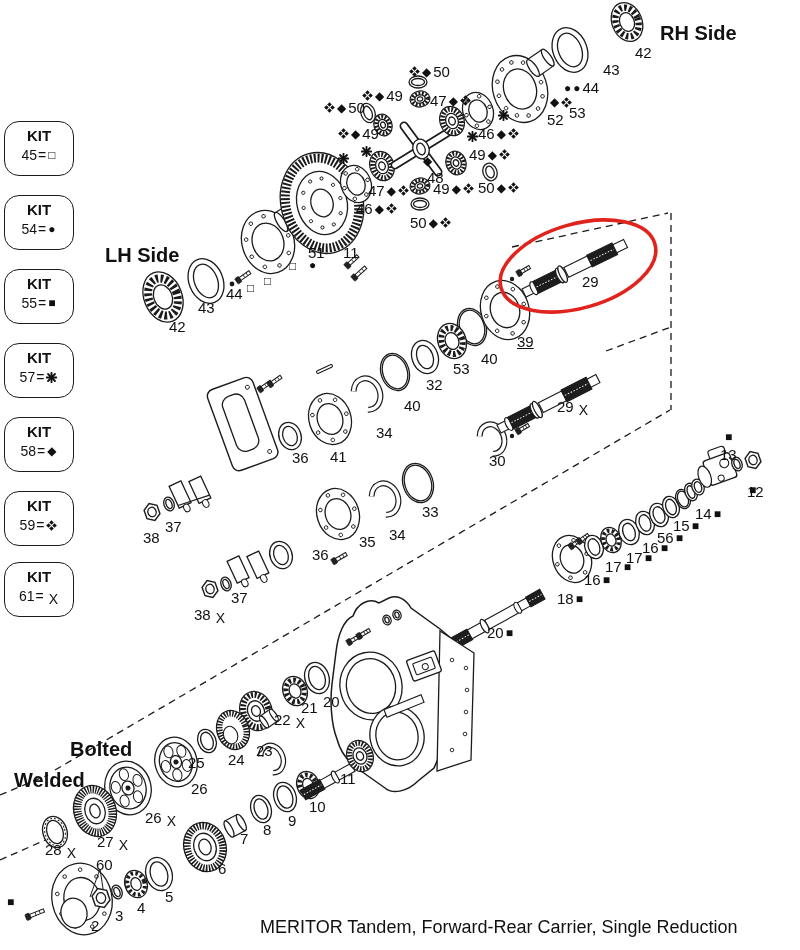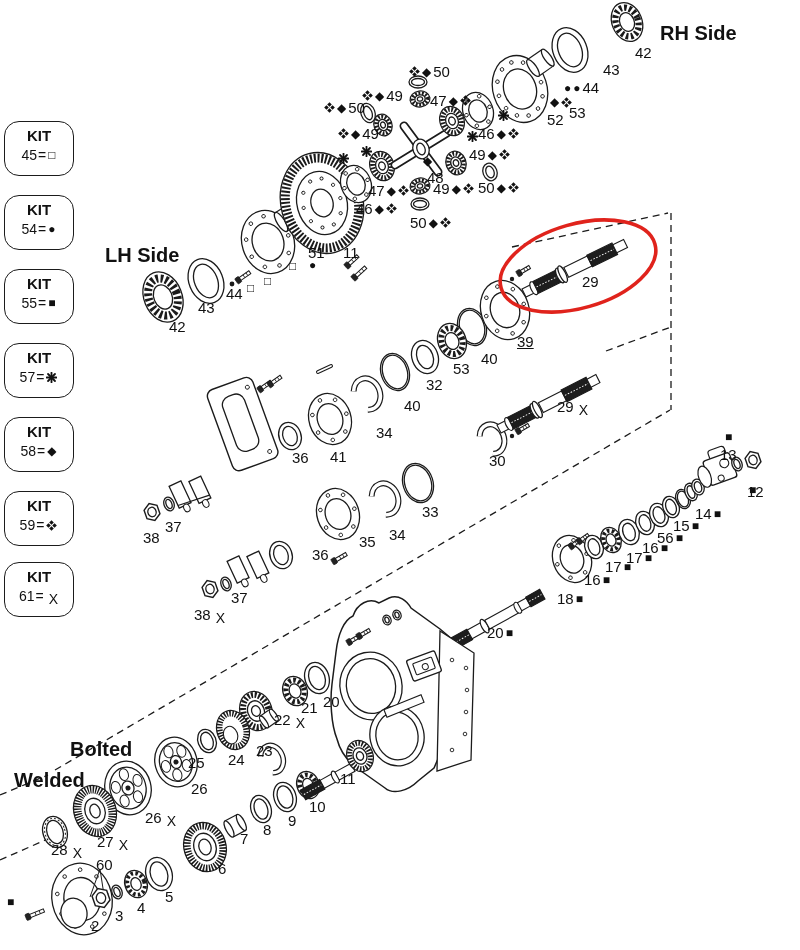--- a/index.html
+++ b/index.html
@@ -1068,32 +1068,33 @@
         <span class="pnum">26</span>
       </div>
       <div class="part-label" style="left: 144px; top: 810px;">
         <span class="pnum">26</span>
         <span class="sym sym-x sym-letter">X</span>
       </div>
       <div class="part-label" style="left: 96px; top: 834px;">
         <span class="pnum">27</span>
         <span class="sym sym-x sym-letter">X</span>
       </div>
-      <div class="part-label" style="left: 50px; top: 842px; justify-content: flex-end;">
+      <div class="part-label" style="left: 44px; top: 842px; justify-content: flex-end;">
         <span class="pnum">28</span>
         <span class="sym sym-x sym-letter">X</span>
       </div>
       <div class="part-label" style="left: 6px; top: 896px;">
         <span class="sym sym-sq">■</span>
       </div>
     </div>
   <div class="blabel" style="left:660px;top:22px;">RH Side</div>
   <div class="blabel" style="left:105px;top:244px;">LH Side</div>
   <div class="blabel" style="left:70px;top:738px;">Bolted</div>
   <div class="blabel" style="left:14px;top:769px;">Welded</div>
+  <div id="caption">MERITOR Tandem, Forward-Rear Carrier, Single Reduction</div>
   <div id="kit-col">
       <div class="kit-box" style="top: 121px;">
         <div class="kit-title">KIT</div>
         <div class="kit-line">
           <span>45</span>
           <span>=</span>
           <span class="sym sym-os">□</span>
         </div>
       </div>
       <div class="kit-box" style="top: 195px;">

